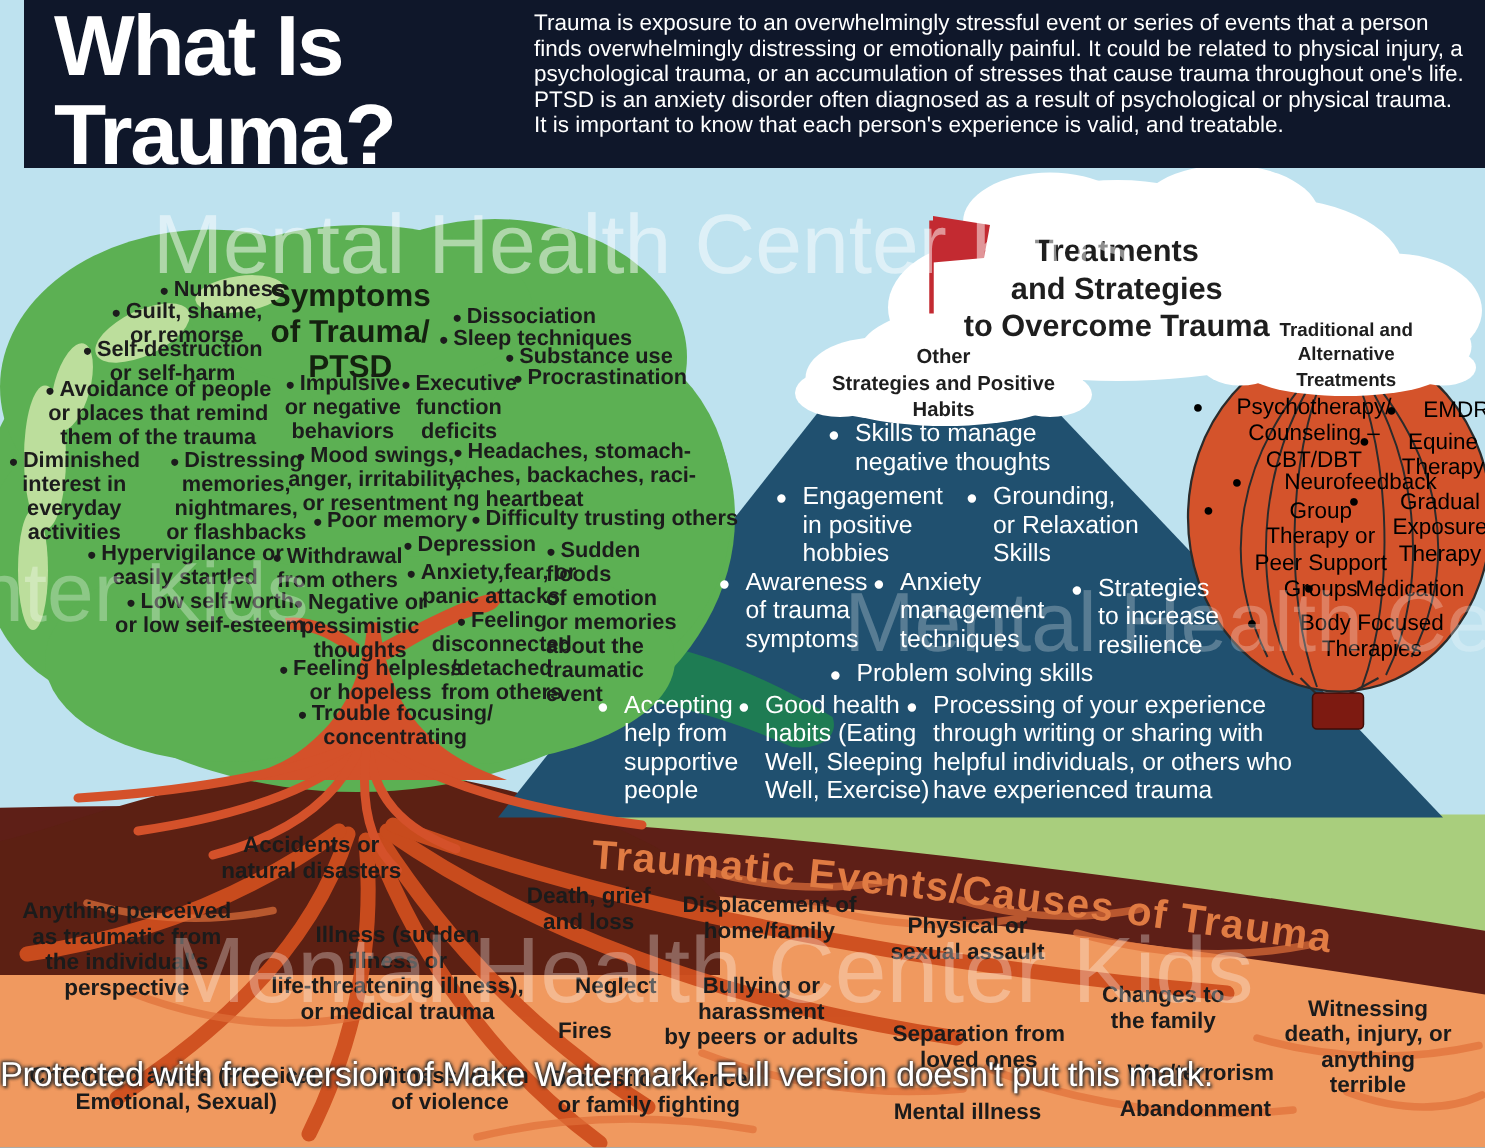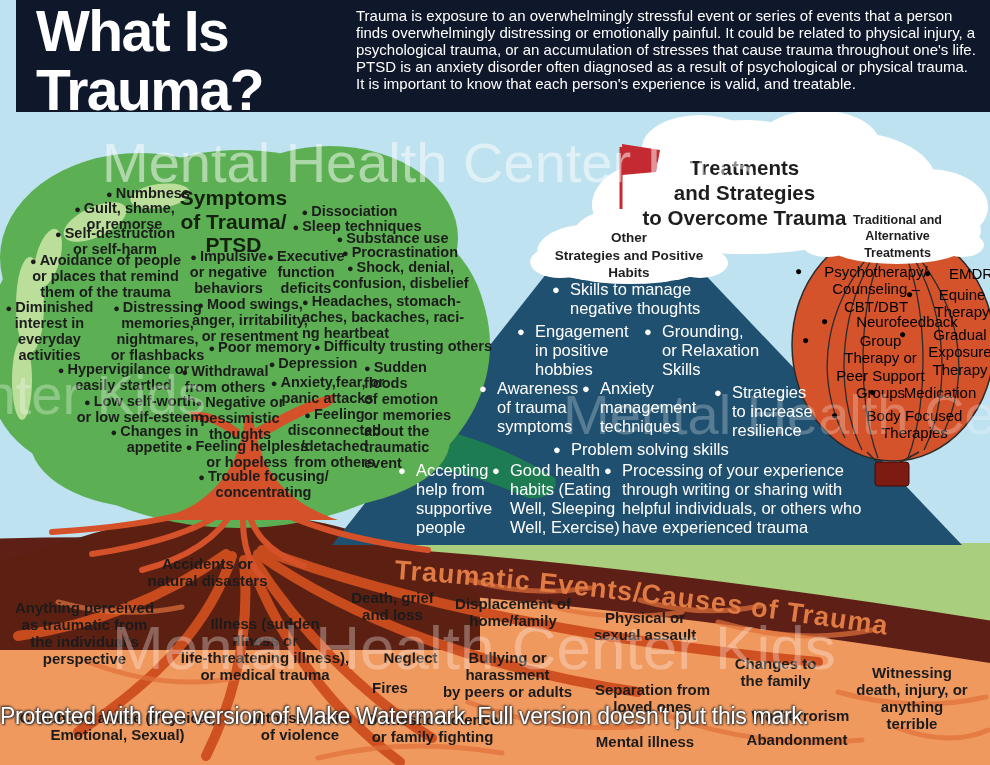--- a/index.html
+++ b/index.html
@@ -170,22 +170,20 @@
 everyday
 activities</div>
   <div class="txt ti" style="left:100px;top:300px;width:115px">Distressing
 memories,
 nightmares,
 or flashbacks</div>
   <div class="txt ti" style="left:36px;top:362px;width:175px">Hypervigilance or
 easily startled</div>
   <div class="txt ti" style="left:50px;top:394px;width:180px">Low self-worth
 or low self-esteem</div>
-  <div class="txt ti" style="left:92px;top:424px;width:125px">Changes in
-appetite</div>
   <div class="txt ti" style="left:176px;top:249px;width:105px">Impulsive
 or negative
 behaviors</div>
   <div class="txt ti" style="left:256px;top:249px;width:100px">Executive
 function
 deficits</div>
   <div class="txt ti" style="left:180px;top:297px;width:140px">Mood swings,
 anger, irritability,
 or resentment</div>
   <div class="txt ti" style="left:200px;top:340px;width:120px">Poor memory</div>
@@ -195,22 +193,20 @@
 pessimistic
 thoughts</div>
   <div class="txt ti" style="left:162px;top:439px;width:170px">Feeling helpless
 or hopeless</div>
   <div class="txt ti" style="left:176px;top:469px;width:175px">Trouble focusing/
 concentrating</div>
   <div class="txt ti" style="left:292px;top:204px;width:115px">Dissociation</div>
   <div class="txt ti" style="left:287px;top:219px;width:140px">Sleep techniques</div>
   <div class="txt ti" style="left:325px;top:231px;width:135px">Substance use</div>
   <div class="txt ti" style="left:330px;top:245px;width:140px">Procrastination</div>
-  <div class="txt ti" style="left:328px;top:260px;width:145px">Shock, denial,
-confusion, disbelief</div>
   <div class="txt til" style="left:302px;top:294px;width:185px">Headaches, stomach-
 aches, backaches, raci-
 ng heartbeat</div>
   <div class="txt ti" style="left:308px;top:339px;width:190px">Difficulty trusting others</div>
   <div class="txt ti" style="left:263px;top:356px;width:100px">Depression</div>
   <div class="txt ti" style="left:260px;top:375px;width:135px">Anxiety,fear, or
 panic attacks</div>
   <div class="txt til" style="left:364px;top:360px;width:110px">Sudden floods
 of emotion
 or memories

